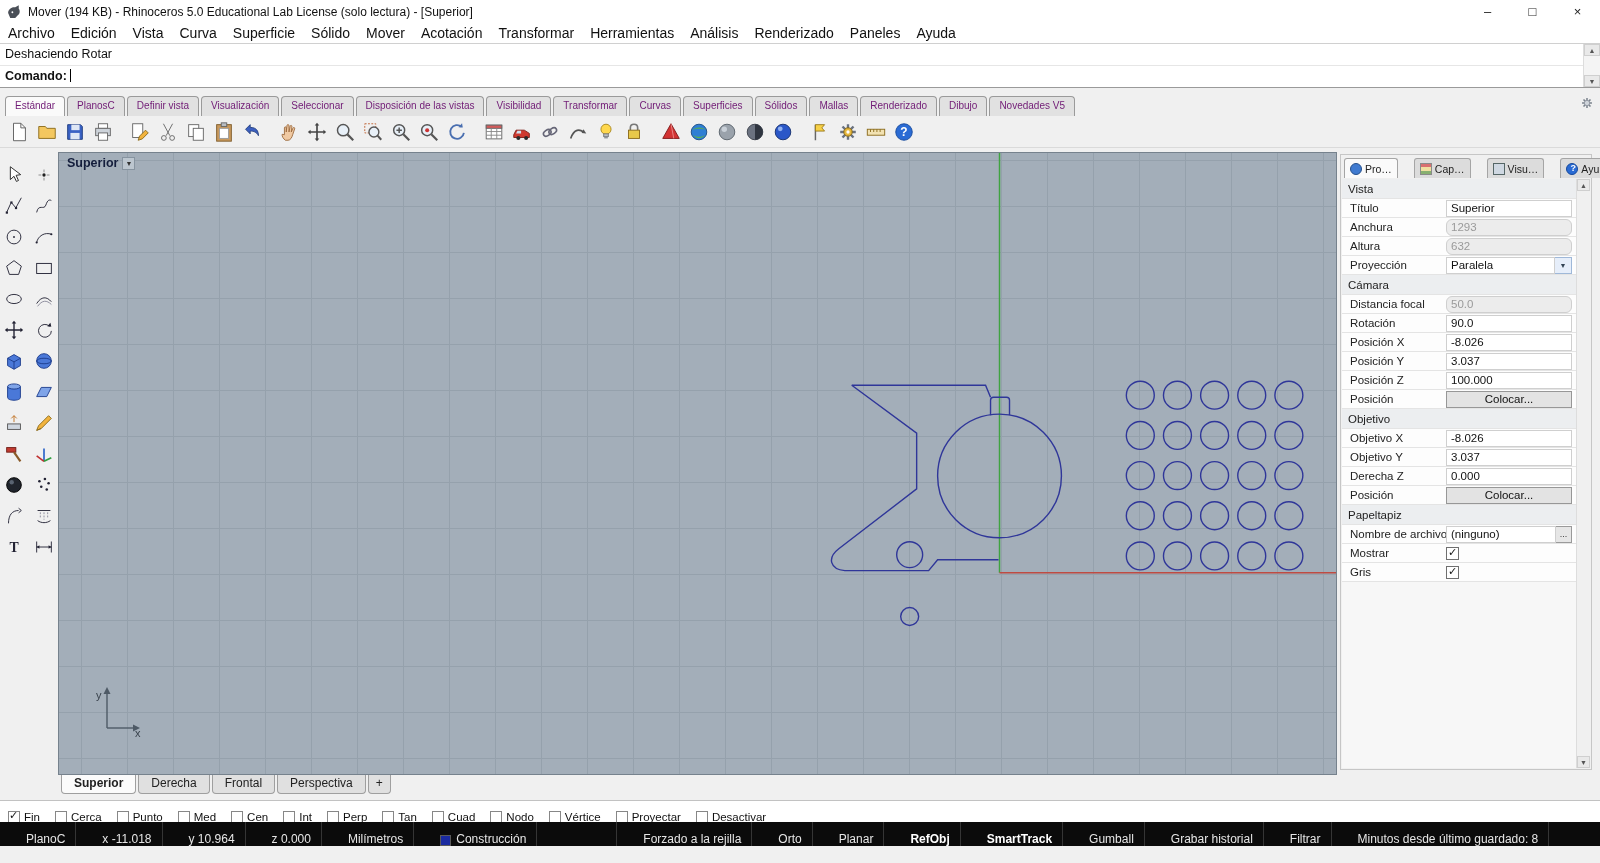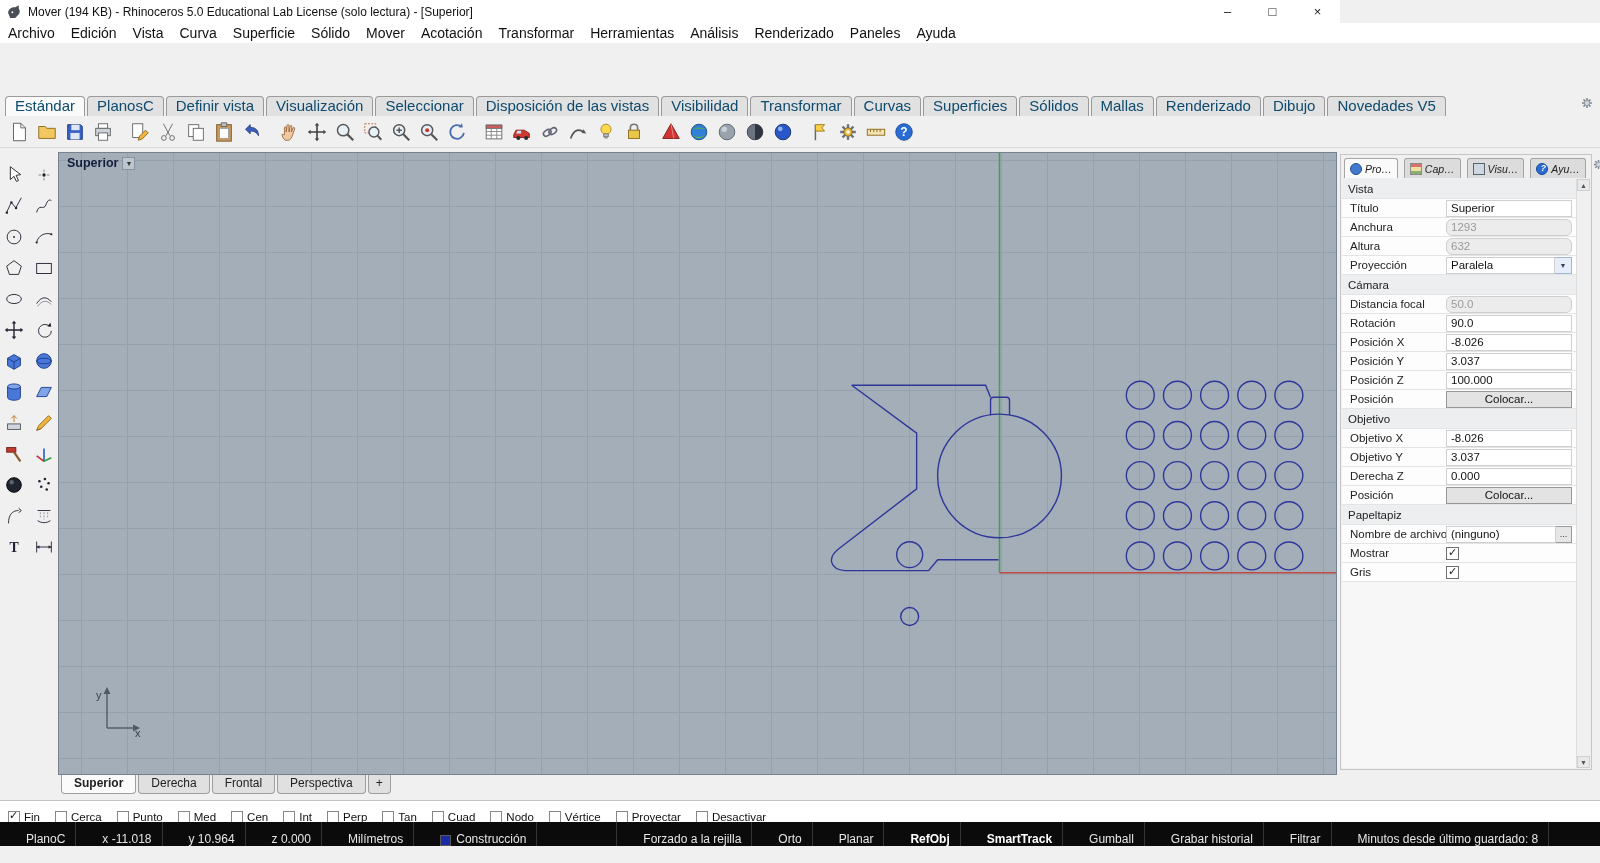--- a/index.html
+++ b/index.html
@@ -1,40 +1,40 @@
 <!DOCTYPE html>
 <html><head>
 <meta charset="utf-8">
 <style>
   * { margin:0; padding:0; box-sizing:border-box; }
   html,body { width:1600px; height:863px; overflow:hidden; font-family:"Liberation Sans",sans-serif; background:#f0f0f0; }
   #app { position:relative; width:1600px; height:863px; background:#f0f0f0; }
 
   
-  #titlebar { position:absolute; top:0; left:0; width:1340px; height:23px; background:#ffffff; display:flex; align-items:center; }
+  #titlebar { position:absolute; top:0; left:0; width:1600px; height:23px; background:#ffffff; display:flex; align-items:center; }
   #app-icon { width:17px; height:17px; margin:0 5px 0 6px; }
   #window-title { font-size:12px; color:#111; white-space:nowrap; }
   #win-controls { margin-left:auto; display:flex; height:100%; }
   .win-btn { width:45px; height:100%; display:flex; align-items:center; justify-content:center; font-size:13px; color:#222; }
 
   
   #menubar { position:absolute; top:23px; left:0; width:1600px; height:20px; background:#ffffff; display:flex; align-items:center; font-size:14px; color:#111; }
   .menu-item { padding:0 8px; height:100%; display:flex; align-items:center; }
 
   
   #cmdarea { position:absolute; top:43px; left:0; width:1600px; height:45px; background:#ffffff; border-top:1px solid #d0d0d0; border-bottom:1px solid #9a9a9a; }
   #cmd-history { height:22px; line-height:21px; padding-left:5px; font-size:12.5px; color:#111; border-bottom:1px solid #e6e6e6; }
   #cmd-line { height:22px; line-height:21px; padding-left:5px; font-size:12.5px; color:#111; font-weight:bold; }
   .caret { display:inline-block; width:1px; height:13px; background:#000; vertical-align:-2px; margin-left:3px; }
   #cmd-scroll { position:absolute; right:0; top:0; width:17px; height:43px; border-left:1px solid #ddd; background:#f4f4f4; display:flex; flex-direction:column; justify-content:space-between; }
   .mini-arrow { height:12px; font-size:7px; color:#555; display:flex; align-items:center; justify-content:center; background:#e9e9e9; border:1px solid #cfcfcf; }
 
   
   #tabsrow { position:absolute; top:89px; left:0; width:1600px; height:27px; background:#f0f0f0; display:flex; align-items:flex-end; padding:0 6px 0 5px; }
-  .ttab { height:20px; line-height:18px; padding:0 9px; font-size:15px; color:#0c4a6e; background:#e1e1e1; border:1px solid #9a9a9a; border-bottom:none; border-radius:4px 4px 0 0; margin-right:2px; white-space:nowrap; }
+  .ttab { height:20px; line-height:18px; padding:0 9px; font-size:10px; color:#701a75; background:#e1e1e1; border:1px solid #9a9a9a; border-bottom:none; border-radius:4px 4px 0 0; margin-right:2px; white-space:nowrap; }
   .ttab.active { background:#fafafa; }
   .tabs-gear { margin-left:auto; margin-bottom:2px; }
 
   
   #iconsrow { position:absolute; top:116px; left:0; width:1600px; height:32px; background:#f0f0f0; border-bottom:1px solid #dadada; display:flex; align-items:center; padding-left:6px; gap:2px; }
   .tbi { width:26px; height:26px; display:flex; align-items:center; justify-content:center; }
   .tbi svg { width:22px; height:22px; }
   .tsep { width:7px; height:26px; }
 
   
@@ -56,21 +56,21 @@
   #axisicon { position:absolute; left:34px; bottom:36px; }
 
   
   #vtabs { position:absolute; top:775px; left:58px; width:1279px; height:21px; background:#f0f0f0; display:flex; align-items:flex-start; padding-left:3px; }
   .vtab { height:19px; line-height:17px; padding:0 12px; font-size:12px; color:#222; background:#e0e0e0; border:1px solid #9f9f9f; border-top:none; border-radius:0 0 4px 4px; margin-right:2px; }
   .vtab.active { background:#fbfbfb; font-weight:bold; }
   .vtab-add { padding:0 7px; }
 
   
   #rightpanel { position:absolute; top:154px; left:1340px; width:252px; height:616px; background:#f0f0f0; border:1px solid #c6c6c6; }
-  #ptabs { height:23px; display:flex; align-items:flex-end; padding:2px 4px 0 3px; gap:6px;font-style:italic; }
+  #ptabs { height:23px; display:flex; align-items:flex-end; padding:2px 4px 0 3px; gap:16px; }
   .ptab { height:20px; display:flex; align-items:center; gap:3px; padding:0 5px; font-size:10.5px; color:#222; background:#dcdcdc; border:1px solid #a5a5a5; border-bottom:none; border-radius:3px 3px 0 0; }
   .ptab.active { background:#fafafa; }
   .pticon { width:12px; height:12px; flex:none; border:1px solid #777; background:#ccc; }
   .ptab.i-properties .pticon { border-radius:50%; background:#3f7ad0; border-color:#26508c; }
   .ptab.i-layers .pticon { background:linear-gradient(#d87070 33%,#f0e0a0 33% 66%,#88b070 66%); border-color:#8a8a8a; }
   .ptab.i-display .pticon { background:#cfd8e2; border-color:#566; }
   .ptab.i-help .pticon { border-radius:50%; background:#2a6bd4; border-color:#174a9c; position:relative; }
   .ptab.i-help .pticon::after { content:"?"; position:absolute; left:3.2px; top:-0.5px; color:#fff; font-size:9px; font-weight:bold; }
   .panel-gear { margin-left:auto; margin-bottom:3px; }
 
@@ -135,20 +135,28 @@
       <div class="menu-item">Mover</div>
       <div class="menu-item">Acotación</div>
       <div class="menu-item">Transformar</div>
       <div class="menu-item">Herramientas</div>
       <div class="menu-item">Análisis</div>
       <div class="menu-item">Renderizado</div>
       <div class="menu-item">Paneles</div>
       <div class="menu-item">Ayuda</div>
   </div>
 
+  <div id="cmdarea">
+    <div id="cmd-history">Deshaciendo Rotar</div>
+    <div id="cmd-line"><span>Comando:</span><span class="caret"></span></div>
+    <div id="cmd-scroll">
+      <div class="mini-arrow">▲</div>
+      <div class="mini-arrow">▼</div>
+    </div>
+  </div>
 
   <div id="tabsrow">
     <div class="ttab active">Estándar</div>
       <div class="ttab">PlanosC</div>
       <div class="ttab">Definir vista</div>
       <div class="ttab">Visualización</div>
       <div class="ttab">Seleccionar</div>
       <div class="ttab">Disposición de las vistas</div>
       <div class="ttab">Visibilidad</div>
       <div class="ttab">Transformar</div>

